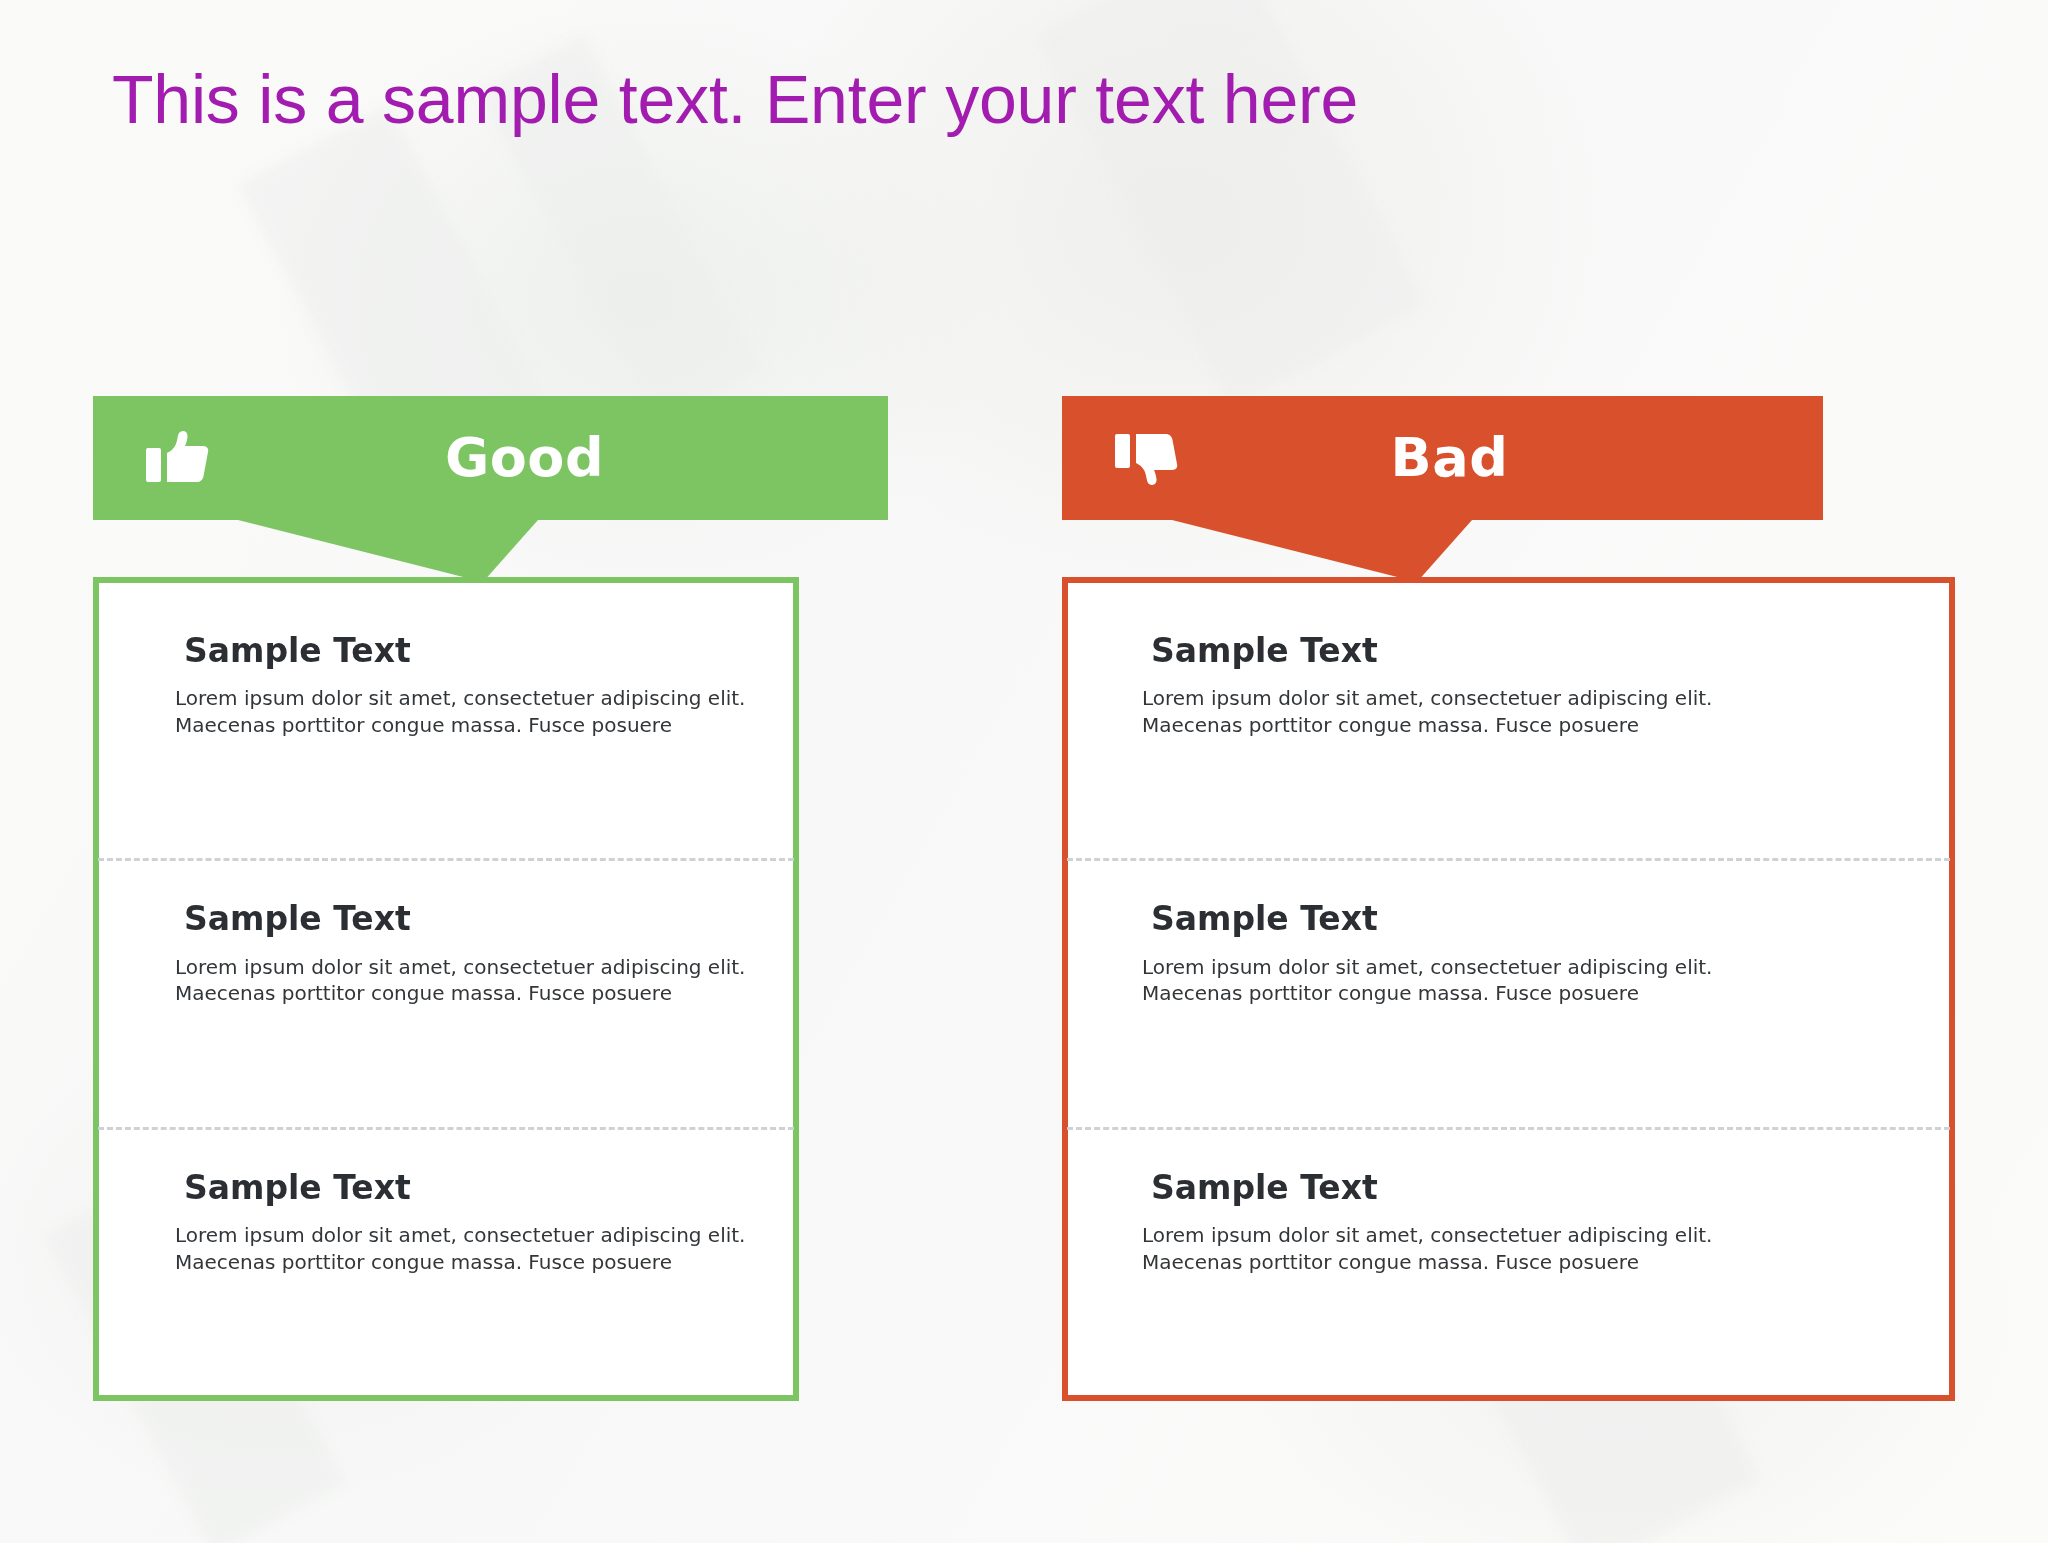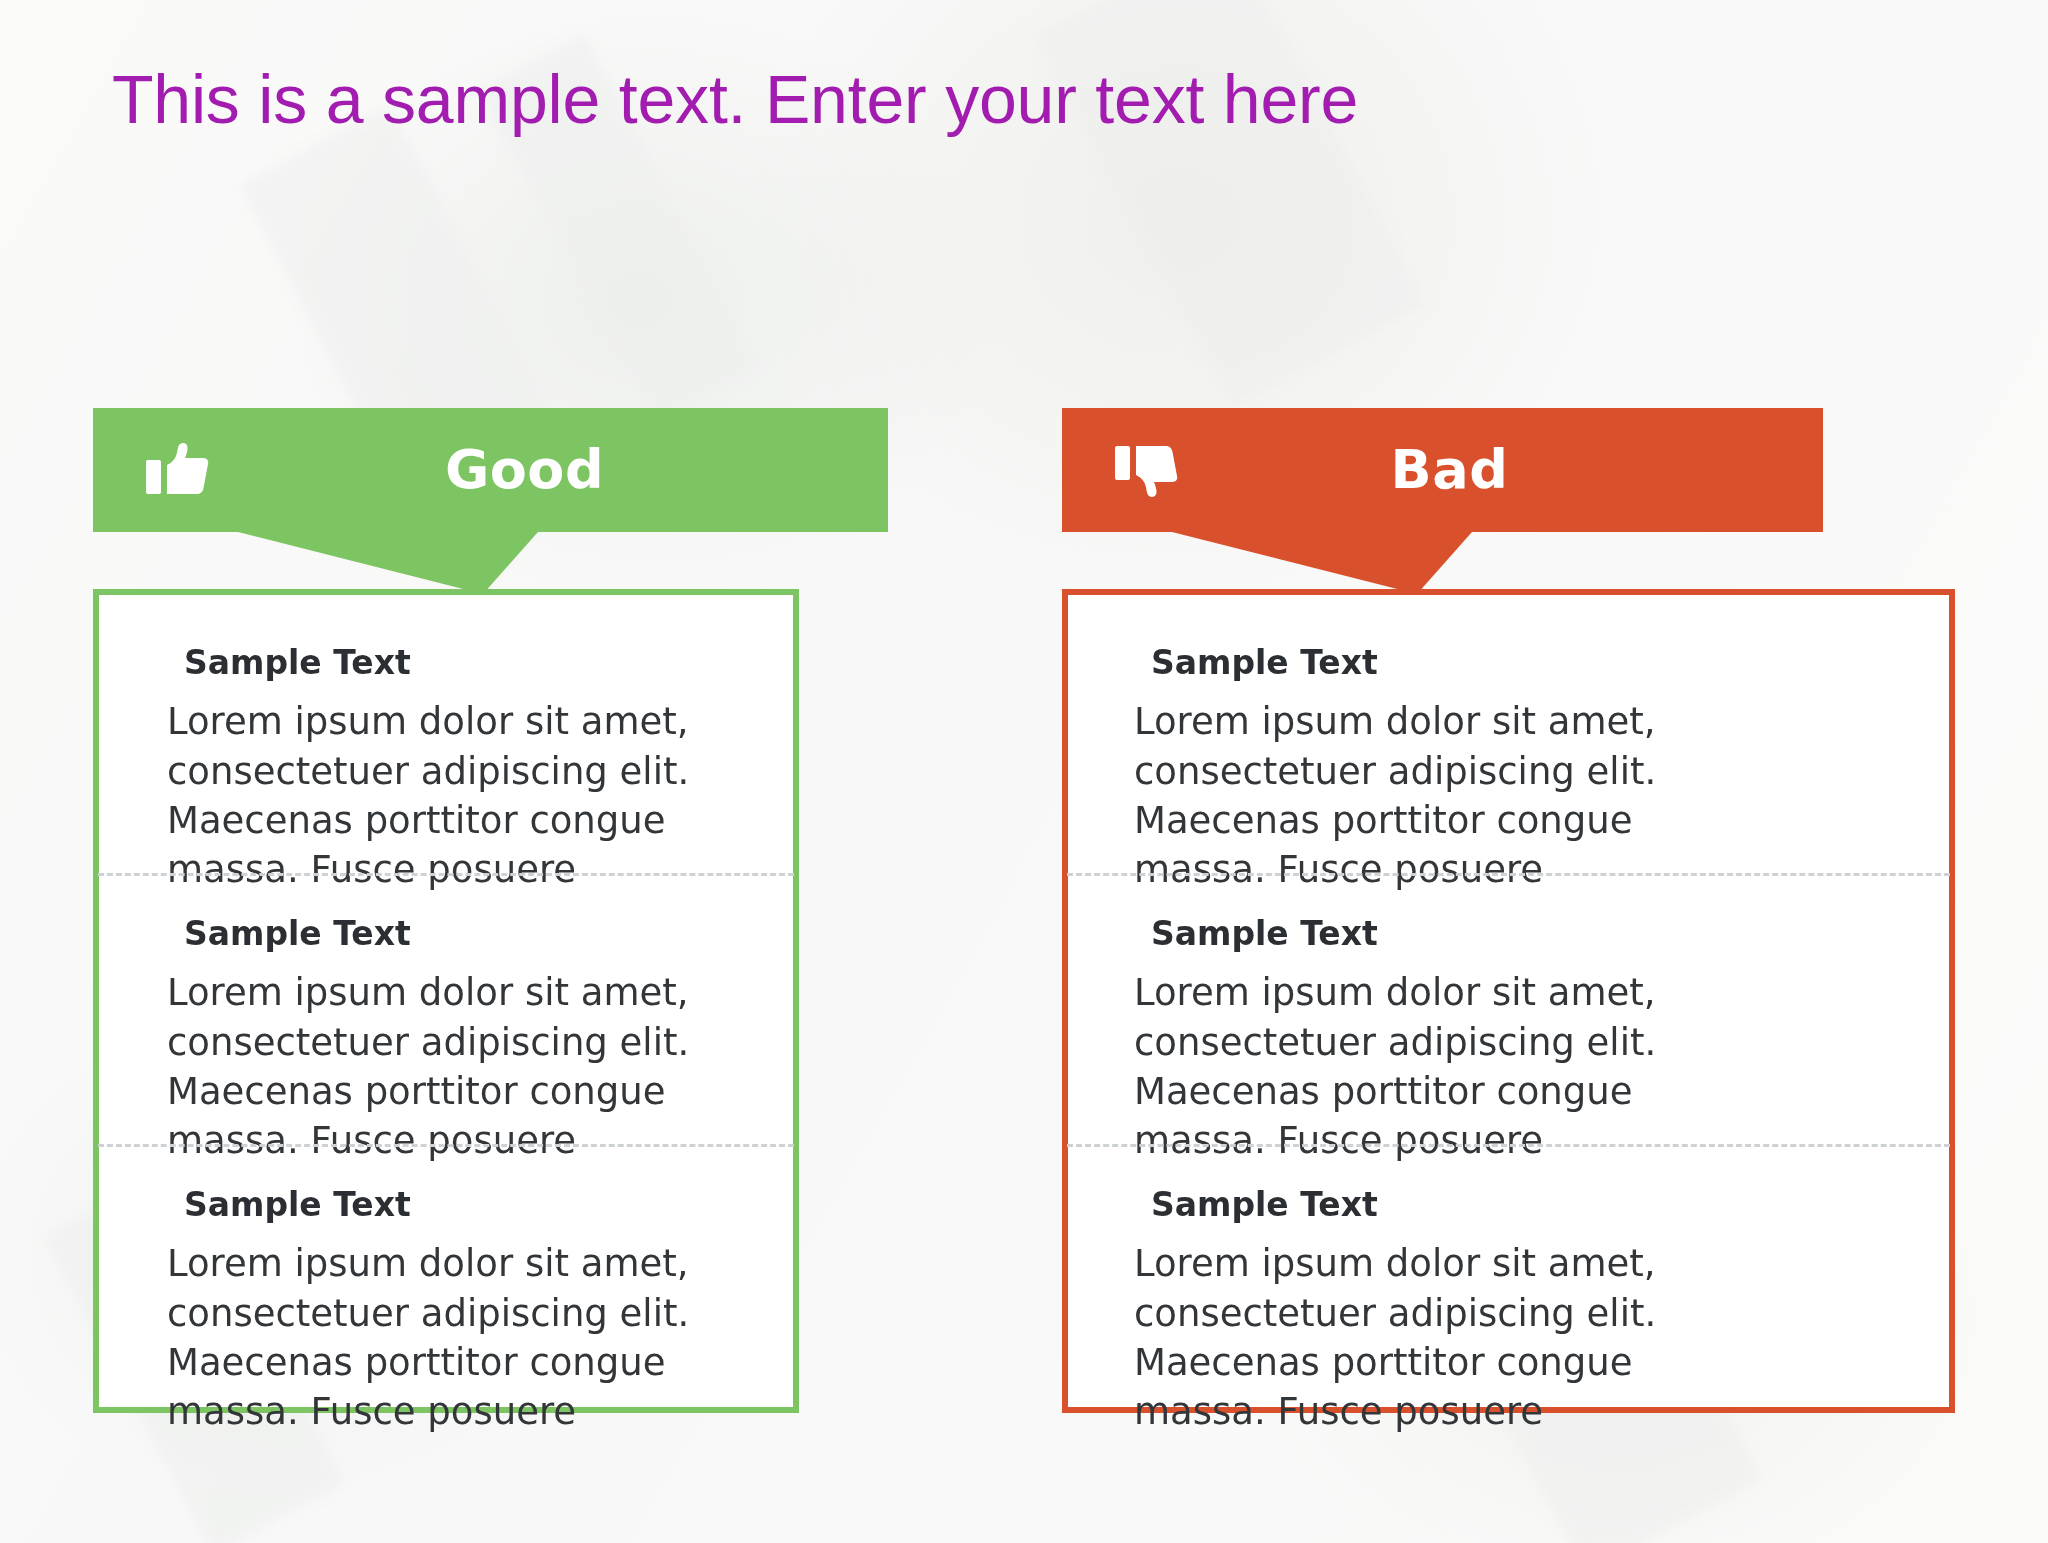--- a/index.html
+++ b/index.html
@@ -56,21 +56,21 @@
     line-height: 1.15;
     font-weight: 400;
     color: #a21caf;
     letter-spacing: -0.2px;
     white-space: nowrap;
   }
 
   
   .column {
     position: absolute;
-    top: 408px;
+    top: 396px;
   }
   .column.good { left: 93px;  width: 900px; }
   .column.bad  { left: 1062px; width: 893px; }
 
   
   .banner {
     position: relative;
     height: 124px;
     display: flex;
     align-items: center;
@@ -155,24 +155,24 @@
     font-family: "DejaVu Sans", sans-serif;
     font-weight: bold;
     font-size: 33px;
     color: #2b2f33;
     margin: 0 0 16px 17px;
     line-height: 1.1;
   }
   .entry-body {
     font-family: "DejaVu Sans", sans-serif;
     font-weight: 400;
-    font-size: 37px;
+    font-size: 20px;
     line-height: 1.33;
     color: #333639;
-    margin: 0;
+    margin: 8px;
     max-width: 600px;
   }
   .card.bad .entry-body { max-width: 600px; }
 
   .divider {
     height: 0;
     border-top: 3px dashed #cfd2d4;
     margin: 0 -1px;
   }
   .divider-wrap { padding: 0; }

